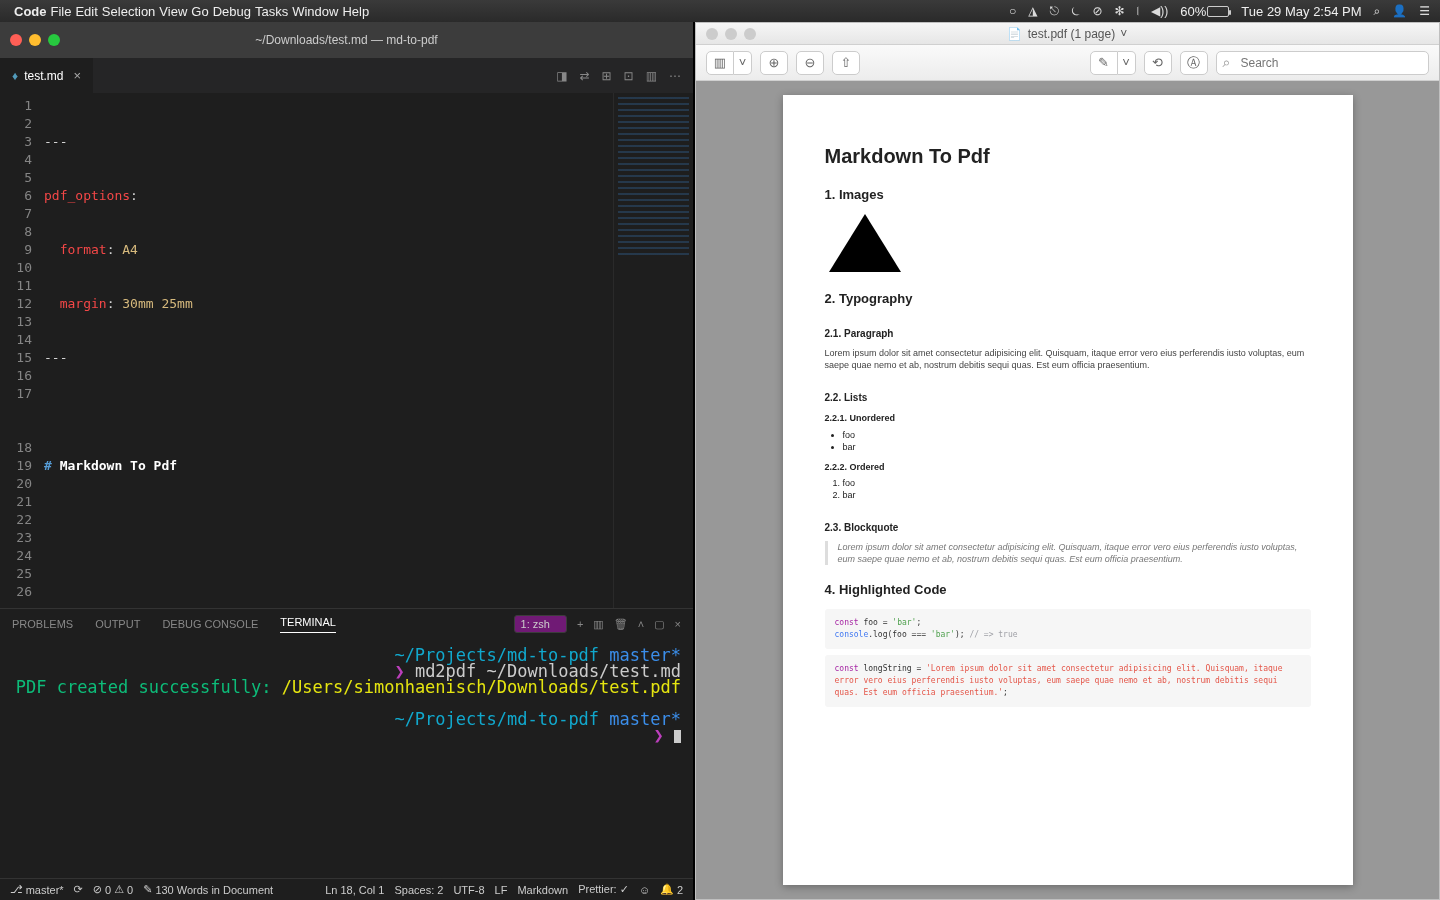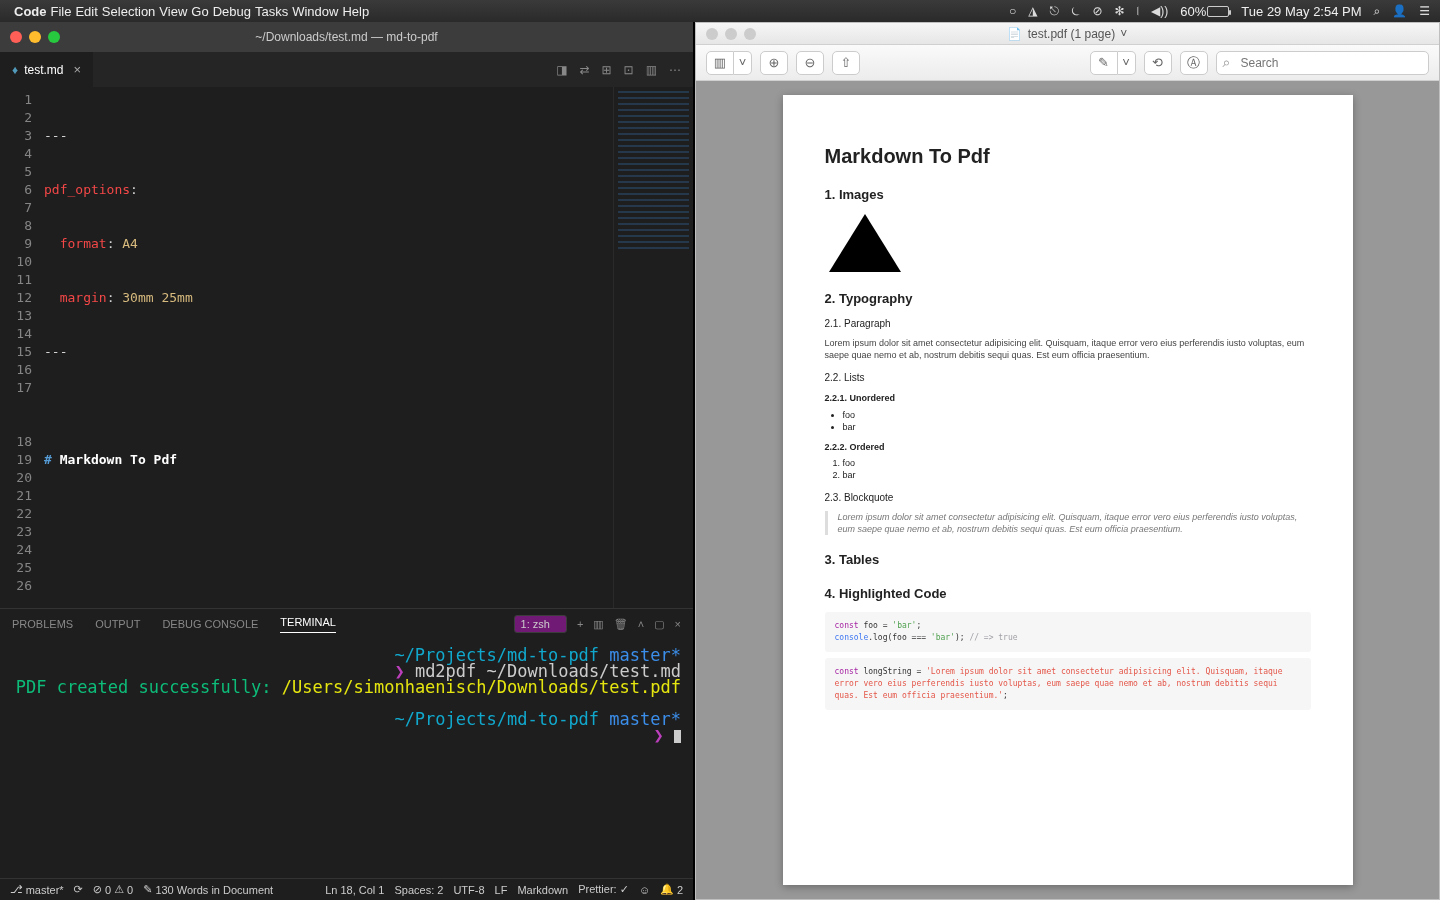--- a/index.html
+++ b/index.html
@@ -31,21 +31,21 @@
 
 
 .vscode {
   position: absolute; left: 0; top: 22px;
   width: 693px; height: 878px;
   background: #1e1e1e; color: #ccc;
   display: flex; flex-direction: column;
   font-size: 12px;
 }
 .vscode-titlebar {
-  height: 30px; background: #3c3c3c;
+  height: 36px; background: #3c3c3c;
   display: flex; align-items: center;
   position: relative;
 }
 .traffic { display: flex; gap: 7px; padding-left: 10px; }
 .traffic span { width: 12px; height: 12px; border-radius: 50%; }
 .tl-close { background: #ff5f56; } .tl-min { background: #ffbd2e; } .tl-max { background: #27c93f; }
 .vscode-title { position: absolute; left: 50%; transform: translateX(-50%); color: #ccc; font-size: 12px; }
 
 .tabbar { height: 35px; background: #252526; display:flex; align-items:stretch; }
 .tab { display:flex; align-items:center; gap:6px; padding: 0 12px; background:#1e1e1e; border-right:1px solid #252526; font-size:12px; color:#fff; }
@@ -98,21 +98,21 @@
 .tb-group .tb-btn:first-child{border-radius:5px 0 0 5px;} .tb-group .tb-btn:last-child{border-radius:0 5px 5px 0;}
 .tb-search { flex:1; max-width:230px; margin-left:auto; }
 .tb-search input { width:100%; height:24px; border:1px solid #ccc; border-radius:5px; padding:0 8px 0 24px; font-size:12px; background:#fff; color:#888; }
 .search-wrap { position:relative; }
 .search-wrap:before { content:'⌕'; position:absolute; left:7px; top:3px; color:#999; font-size:14px; }
 
 .pdf-viewport { flex:1; background:#989898; overflow:auto; display:flex; justify-content:center; padding:14px 0; }
 .pdf-page { width:570px; background:#fff; box-shadow:0 2px 8px rgba(0,0,0,0.3); padding:48px 42px; font-family:-apple-system,sans-serif; color:#222; font-size:10px; line-height:1.35; }
 .pdf-page h1 { font-size:20px; font-weight:700; margin-bottom:16px; }
 .pdf-page h2 { font-size:13px; font-weight:700; margin:16px 0 10px; }
-.pdf-page h3 { font-size:10px; font-weight:400; margin:10px 0 6px; }
+.pdf-page h3 { font-size:10px; font-weight:700; margin:20px 0 6px; }
 .pdf-page h4 { font-size:9px; font-weight:700; margin:8px 0 4px; }
 .pdf-page p { font-size:9px; color:#444; margin:6px 0; }
 .pdf-page ul, .pdf-page ol { font-size:9px; padding-left:18px; margin:4px 0; }
 .pdf-triangle { width:0; height:0; border-left:36px solid transparent; border-right:36px solid transparent; border-bottom:58px solid #000; margin:10px 0 18px 4px; }
 .pdf-bq { border-left:3px solid #ddd; padding-left:10px; font-style:italic; color:#777; font-size:9px; margin:6px 0; }
 .pdf-table { border-collapse:collapse; margin:6px 0; font-size:9px; }
 .pdf-table th, .pdf-table td { border:1px solid #ddd; padding:4px 10px; }
 .pdf-code { background:#f6f6f6; padding:8px 10px; font-family:"Menlo",monospace; font-size:8px; border-radius:3px; margin:6px 0; line-height:1.5; color:#333; }
 .pdf-code .k { color:#a626a4; } .pdf-code .s { color:#50a14f; } .pdf-code .c { color:#a0a1a7; } .pdf-code .o { color:#4078f2; }
 .pdf-code .r { color:#e45649; }
@@ -336,21 +336,20 @@
         <li>foo</li>
         <li>bar</li>
       </ul>
       <h4>2.2.2. Ordered</h4>
       <ol>
         <li>foo</li>
         <li>bar</li>
       </ol>
       <h3>2.3. Blockquote</h3>
       <div class="pdf-bq">Lorem ipsum dolor sit amet consectetur adipisicing elit. Quisquam, itaque error vero eius perferendis iusto voluptas, eum saepe quae nemo et ab, nostrum debitis sequi quas. Est eum officia praesentium.</div>
-      <h2>3. Tables</h2>
       <h2>4. Highlighted Code</h2>
       <div class="pdf-code">
         <span class="k">const</span><span> foo = </span><span class="s">'bar'</span><span>;</span><br>
         <span class="o">console</span><span>.log(foo === </span><span class="s">'bar'</span><span>); </span><span class="c">// =&gt; true</span>
       </div>
       <div class="pdf-code" style="white-space:normal;">
         <span class="k">const</span><span> longString = </span><span class="r">'Lorem ipsum dolor sit amet consectetur adipisicing elit. Quisquam, itaque error vero eius perferendis iusto voluptas, eum saepe quae nemo et ab, nostrum debitis sequi quas. Est eum officia praesentium.'</span><span>;</span>
       </div>
     </div>
   </div>

